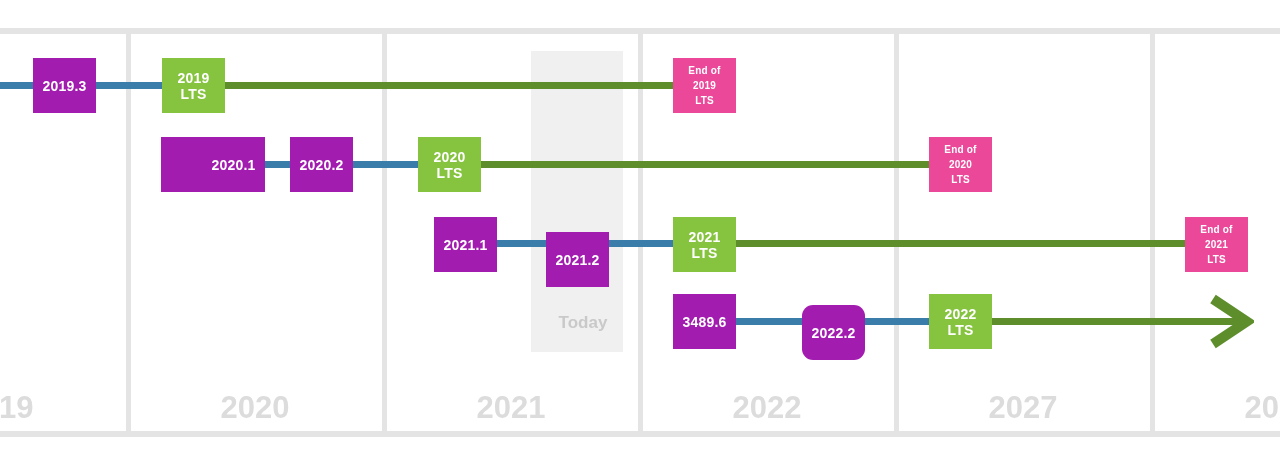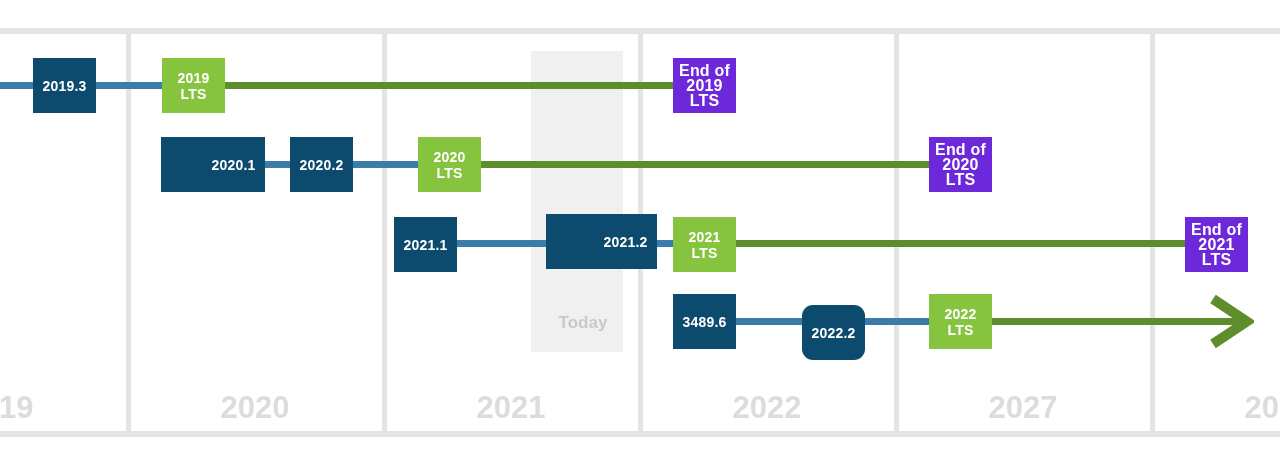--- a/index.html
+++ b/index.html
@@ -21,23 +21,23 @@
   .hline{position:absolute;height:7px;z-index:2;}
   .blue-line{background:#3a7dab;}
   .olive-line{background:#5e8e2c;}
   .box{
     position:absolute;width:63px;height:55px;z-index:3;
     display:flex;flex-direction:column;align-items:center;justify-content:center;
     color:#ffffff;font-weight:700;text-align:center;font-size:14px;line-height:16px;
     letter-spacing:.2px;
   }
   .box span{display:block;}
-  .tech{background:#0c4a6e;}
+  .tech{background:#a21caf;}
   .lts{background:#86c440;}
-  .end{background:#6d28d9;font-size:16px;line-height:15px;}
+  .end{background:#ec4899;font-size:10px;line-height:15px;}
   .arrow-svg{position:absolute;left:1202px;top:292px;z-index:2;}
 </style>
 </head>
 <body>
 
 <div id="stage">
 
   <div class="hborder" style="top:28px;"></div>
   <div class="hborder" style="top:431px;"></div>
 
@@ -85,24 +85,24 @@
     <span>LTS</span>
   </div>
   <div class="box end" style="left:929px;top:137px;">
     <span>End of</span>
     <span>2020</span>
     <span>LTS</span>
   </div>
 
   <div class="hline blue-line" style="left:449px;top:240px;width:256px;"></div>
   <div class="hline olive-line" style="left:704px;top:240px;width:513px;"></div>
-  <div class="box tech" style="left:394px;top:217px;">
+  <div class="box tech" style="left:434px;top:217px;">
     <span>2021.1</span>
   </div>
-  <div class="box tech" style="left:546px;top:214px;padding-left:48px;">
+  <div class="box tech" style="left:546px;top:232px;">
     <span>2021.2</span>
   </div>
   <div class="box lts" style="left:673px;top:217px;">
     <span>2021</span>
     <span>LTS</span>
   </div>
   <div class="box end" style="left:1185px;top:217px;">
     <span>End of</span>
     <span>2021</span>
     <span>LTS</span>

